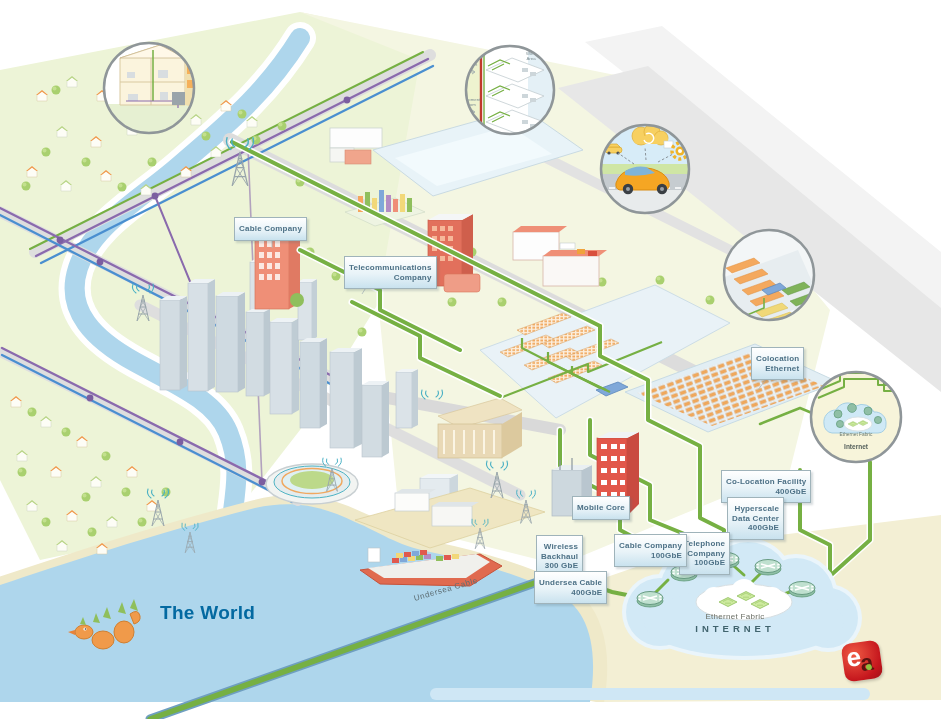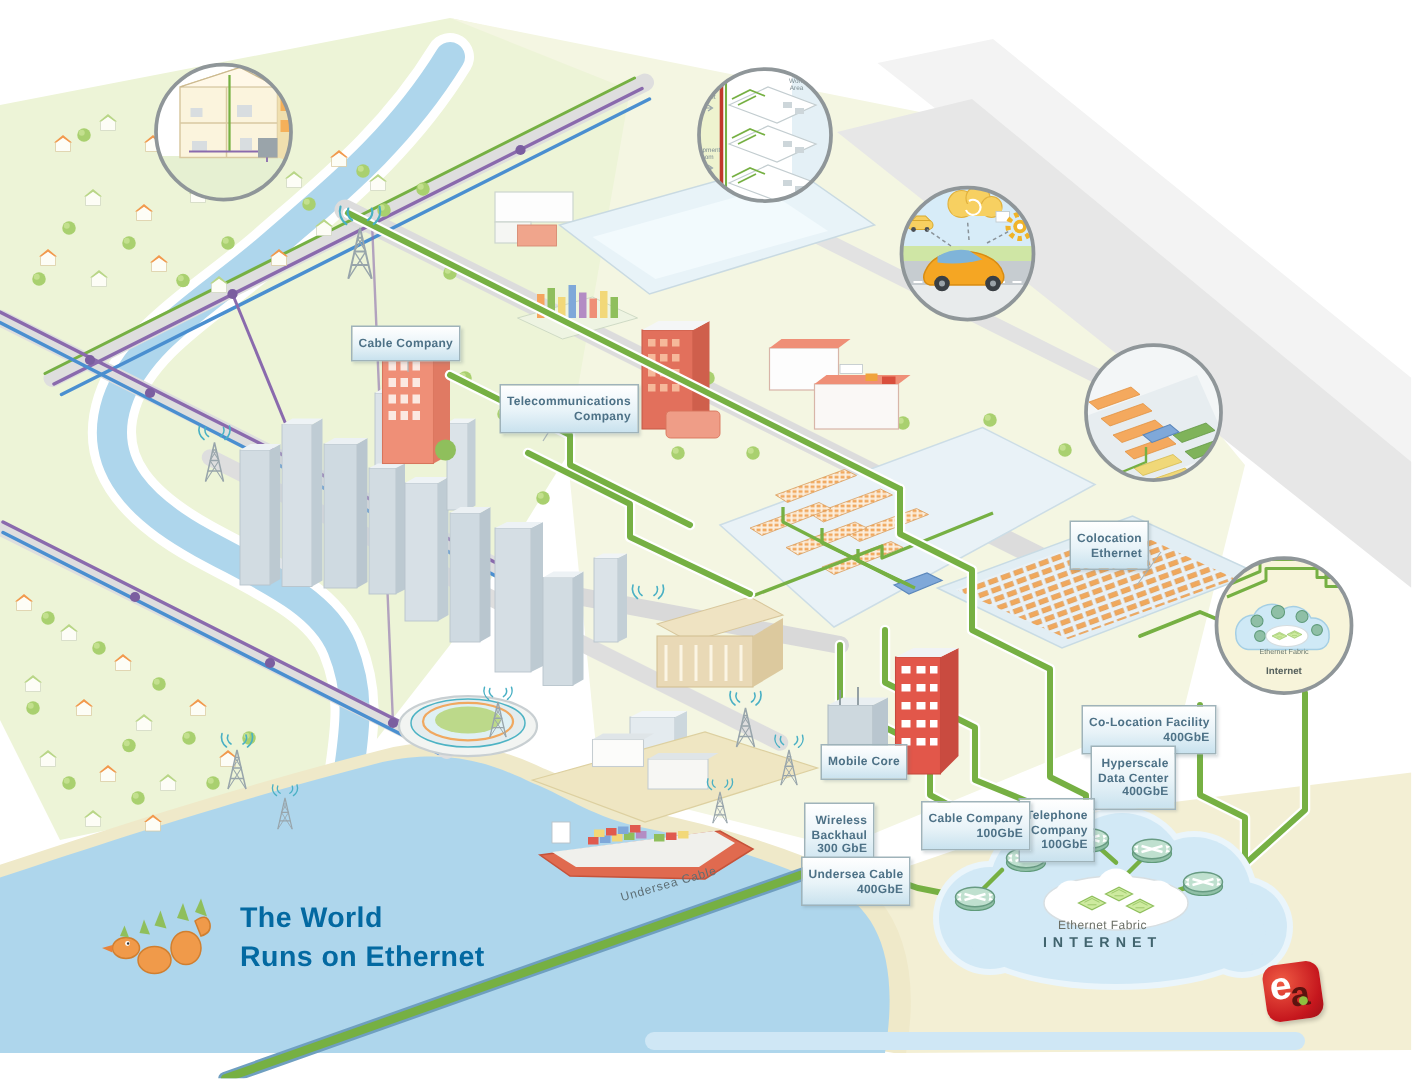--- a/index.html
+++ b/index.html
@@ -735,25 +735,25 @@
   <g stroke="#aab6ba" stroke-width="0.8">
     <line x1="272" y1="230" x2="272" y2="248"></line>
         <line x1="372" y1="278" x2="362" y2="294"></line>
         <line x1="774" y1="368" x2="758" y2="390"></line>
   </g>
 </svg>
 
   <div class="callout" style="left:234px;top:217px">
       <span>Cable Company</span>
     </div>
-  <div class="callout" style="left:333px;top:256px">
+  <div class="callout" style="left:344px;top:256px">
       <span>Telecommunications</span>
       <span>Company</span>
     </div>
-  <div class="callout" style="left:713px;top:347px">
+  <div class="callout" style="left:751px;top:347px">
       <span>Colocation</span>
       <span>Ethernet</span>
     </div>
   <div class="callout" style="left:721px;top:470px">
       <span>Co-Location Facility</span>
       <span>400GbE</span>
     </div>
   <div class="callout" style="left:727px;top:497px">
       <span>Hyperscale</span>
       <span>Data Center</span>
@@ -761,21 +761,21 @@
     </div>
   <div class="callout" style="left:679px;top:532px">
       <span>Telephone</span>
       <span>Company</span>
       <span>100GbE</span>
     </div>
   <div class="callout" style="left:614px;top:534px">
       <span>Cable Company</span>
       <span>100GbE</span>
     </div>
-  <div class="callout" style="left:547px;top:496px">
+  <div class="callout" style="left:572px;top:496px">
       <span>Mobile Core</span>
     </div>
   <div class="callout" style="left:536px;top:535px">
       <span>Wireless</span>
       <span>Backhaul</span>
       <span>300 GbE</span>
     </div>
   <div class="callout" style="left:534px;top:571px">
       <span>Undersea Cable</span>
       <span>400GbE</span>
@@ -783,21 +783,20 @@
 
   <div class="undersea-text">Undersea Cable</div>
 
   <div class="cloud-caption">
     <div class="fab">Ethernet Fabric</div>
     <div class="net">INTERNET</div>
   </div>
 
   <div class="title">
     <div>The World</div>
-    <div>Runs on Ethernet</div>
   </div>
 
   <div class="ea-logo">
     <span class="e">e</span>
     <span class="a">a</span>
     <span class="dot"></span>
   </div>
 </div>
 
 </body></html>

